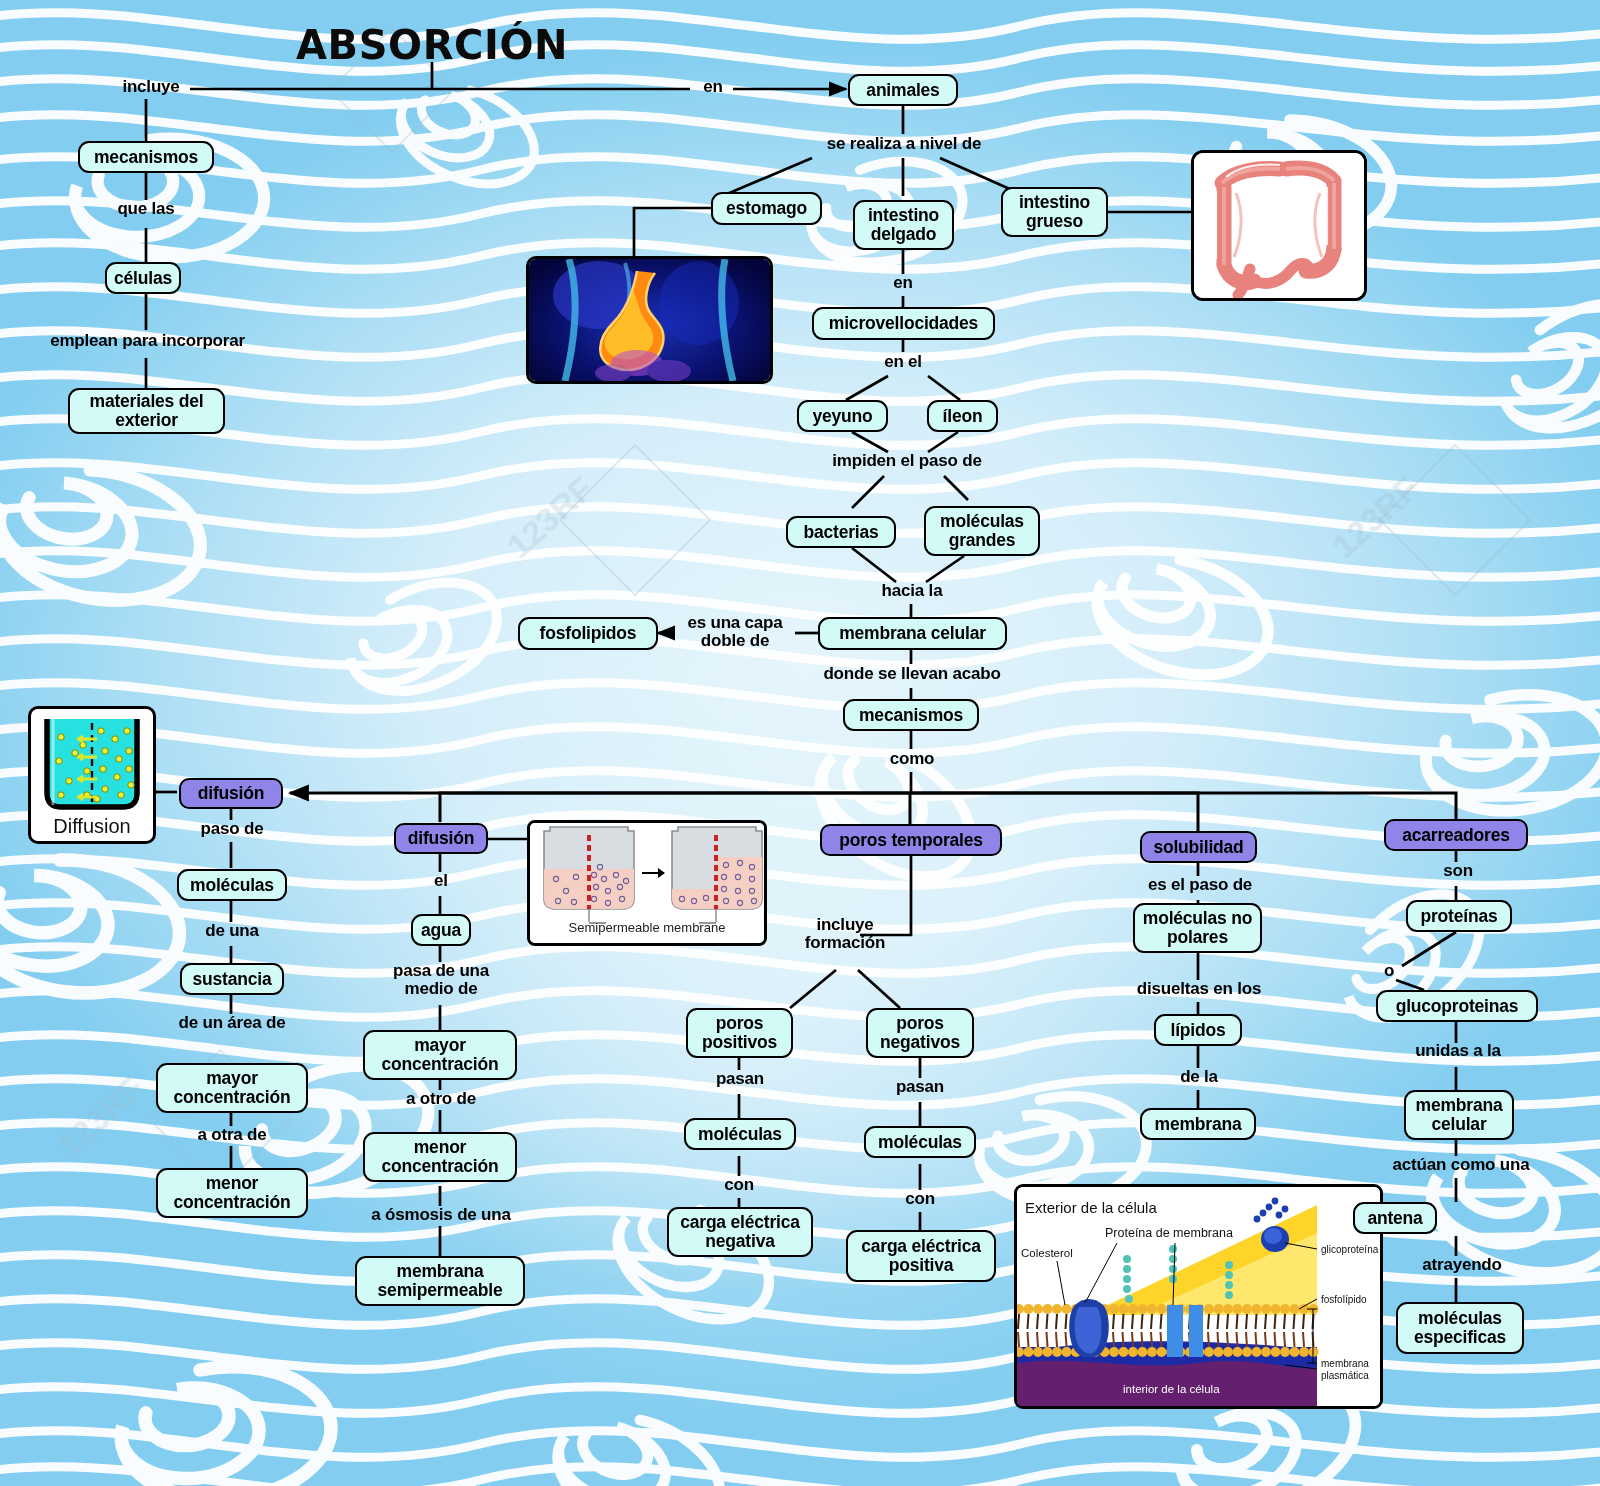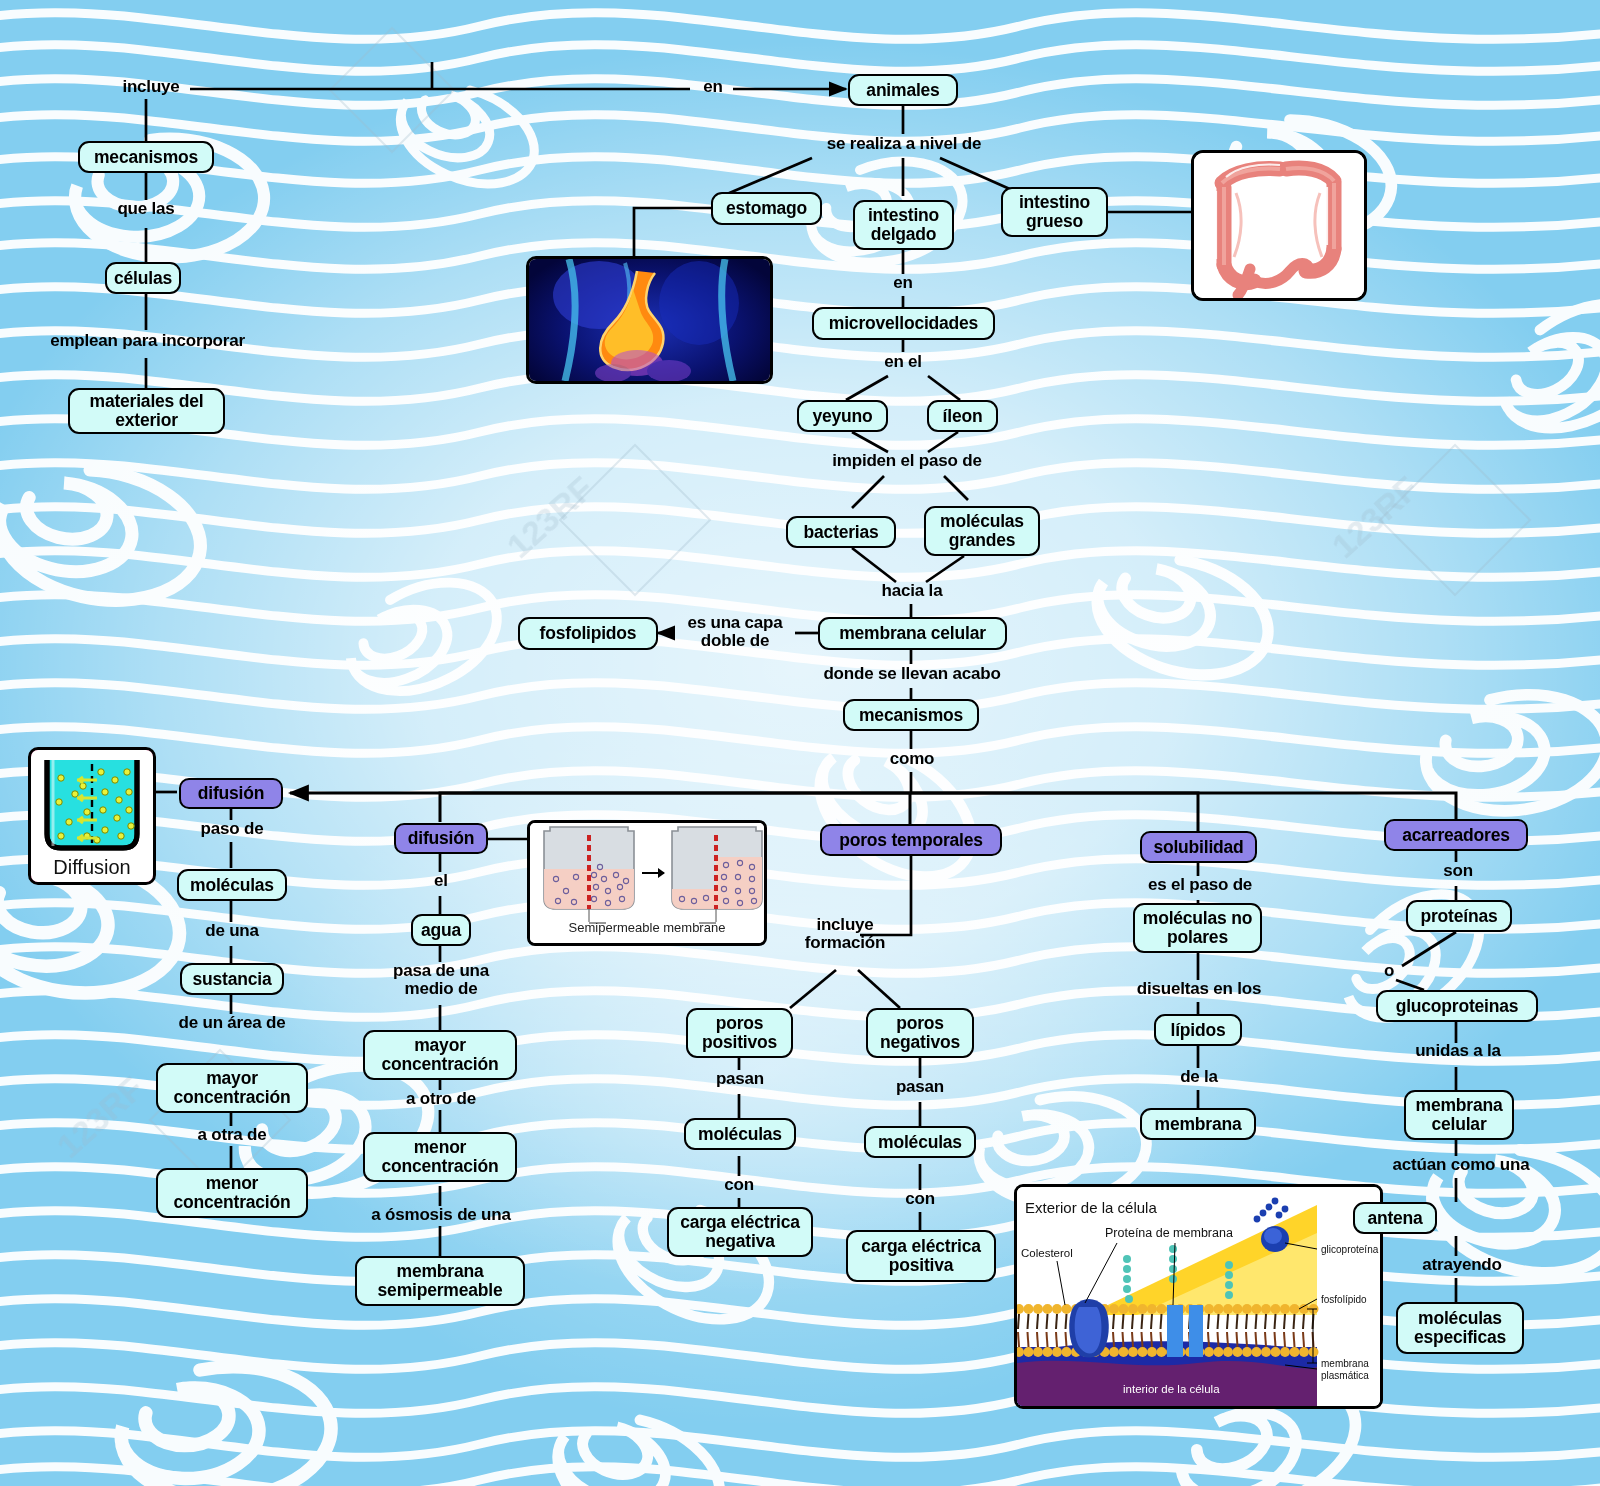--- a/index.html
+++ b/index.html
@@ -66,21 +66,21 @@
   
   .pic{position:absolute;border:3px solid #000;border-radius:12px;overflow:hidden;background:#fff;}
 
   
   #pic-stomach{left:526px;top:256px;width:241px;height:122px;border-radius:10px;}
   .stomach-bg{position:absolute;inset:0;background:
       radial-gradient(ellipse 60% 70% at 50% 55%, #1b2fb5 0%, #0a1270 60%, #03053a 100%);}
   
   #pic-colon{left:1191px;top:150px;width:170px;height:145px;}
   
-  #pic-diffusion{left:28px;top:747px;width:122px;height:132px;border-radius:10px;background:#be185d;}
+  #pic-diffusion{left:28px;top:706px;width:122px;height:132px;border-radius:10px;background:#be185d;}
   
   #pic-osmosis{left:527px;top:820px;width:234px;height:120px;border-radius:8px;background:#fff;}
   
   #pic-membrane{left:1014px;top:1184px;width:363px;height:219px;border-radius:9px;background:#fff;}
 
   .picCaption{position:absolute;left:0;right:0;text-align:center;
     font-family:"Liberation Sans", sans-serif;color:#111;}
 </style>
 </head>
 <body>
@@ -290,20 +290,21 @@
       <path d="M1396,980 L1424,990"></path>
       <path d="M1456,1020 L1456,1043"></path>
       <path d="M1456,1067 L1456,1090"></path>
       <path d="M1456,1130 L1456,1156"></path>
       <path d="M1456,1178 L1456,1202"></path>
       <path d="M1456,1236 L1456,1256"></path>
       <path d="M1456,1278 L1456,1302"></path>
     </g>
   </svg>
 
+  <div id="title">ABSORCIÓN</div>
 
   <div class="pic" id="pic-stomach">
     <div class="stomach-bg"></div>
     <svg viewBox="0 0 241 122" style="position:absolute;inset:0;width:100%;height:100%">
       <g opacity=".85">
         <ellipse cx="70" cy="36" rx="46" ry="34" fill="#2f3fd6" opacity=".7"></ellipse>
         <ellipse cx="170" cy="44" rx="40" ry="42" fill="#1a2ec0" opacity=".55"></ellipse>
         <path d="M40,0 C52,40 44,90 36,122" stroke="#4fd8ff" stroke-width="7" fill="none" opacity=".8"></path>
         <path d="M196,0 C188,40 196,90 204,122" stroke="#4fd8ff" stroke-width="7" fill="none" opacity=".8"></path>
         <path d="M96,4 C104,28 100,52 92,74" stroke="#58c8ff" stroke-width="4" fill="none" opacity=".7"></path>
@@ -693,21 +694,21 @@
   <div class="node" style="left:843px;top:699px;width:136px;height:32px;">mecanismos</div>
 
   <div class="node purple" style="left:179px;top:778px;width:104px;height:31px;">difusión</div>
   <div class="node purple" style="left:394px;top:823px;width:94px;height:31px;">difusión</div>
   <div class="node purple" style="left:820px;top:824px;width:182px;height:32px;">poros temporales</div>
   <div class="node purple" style="left:1140px;top:831px;width:117px;height:32px;">solubilidad</div>
   <div class="node purple" style="left:1384px;top:819px;width:144px;height:32px;">acarreadores</div>
 
   <div class="node" style="left:177px;top:869px;width:110px;height:32px;">moléculas</div>
   <div class="node" style="left:179px;top:832px;width:0;height:0;opacity:0;"></div>
-  <div class="node" style="left:180px;top:963px;width:104px;height:32px;border-radius:12px;">sustancia</div>
+  <div class="node" style="left:180px;top:963px;width:104px;height:32px;">sustancia</div>
   <div class="node two" style="left:156px;top:1063px;width:152px;height:50px;">mayor
 concentración</div>
   <div class="node two" style="left:156px;top:1168px;width:152px;height:50px;">menor
 concentración</div>
 
   <div class="node" style="left:409px;top:771px;width:0;height:0;opacity:0;"></div>
   <div class="node" style="left:411px;top:914px;width:60px;height:32px;">agua</div>
   <div class="node two" style="left:363px;top:1030px;width:154px;height:50px;">mayor
 concentración</div>
   <div class="node two" style="left:363px;top:1132px;width:154px;height:50px;">menor

